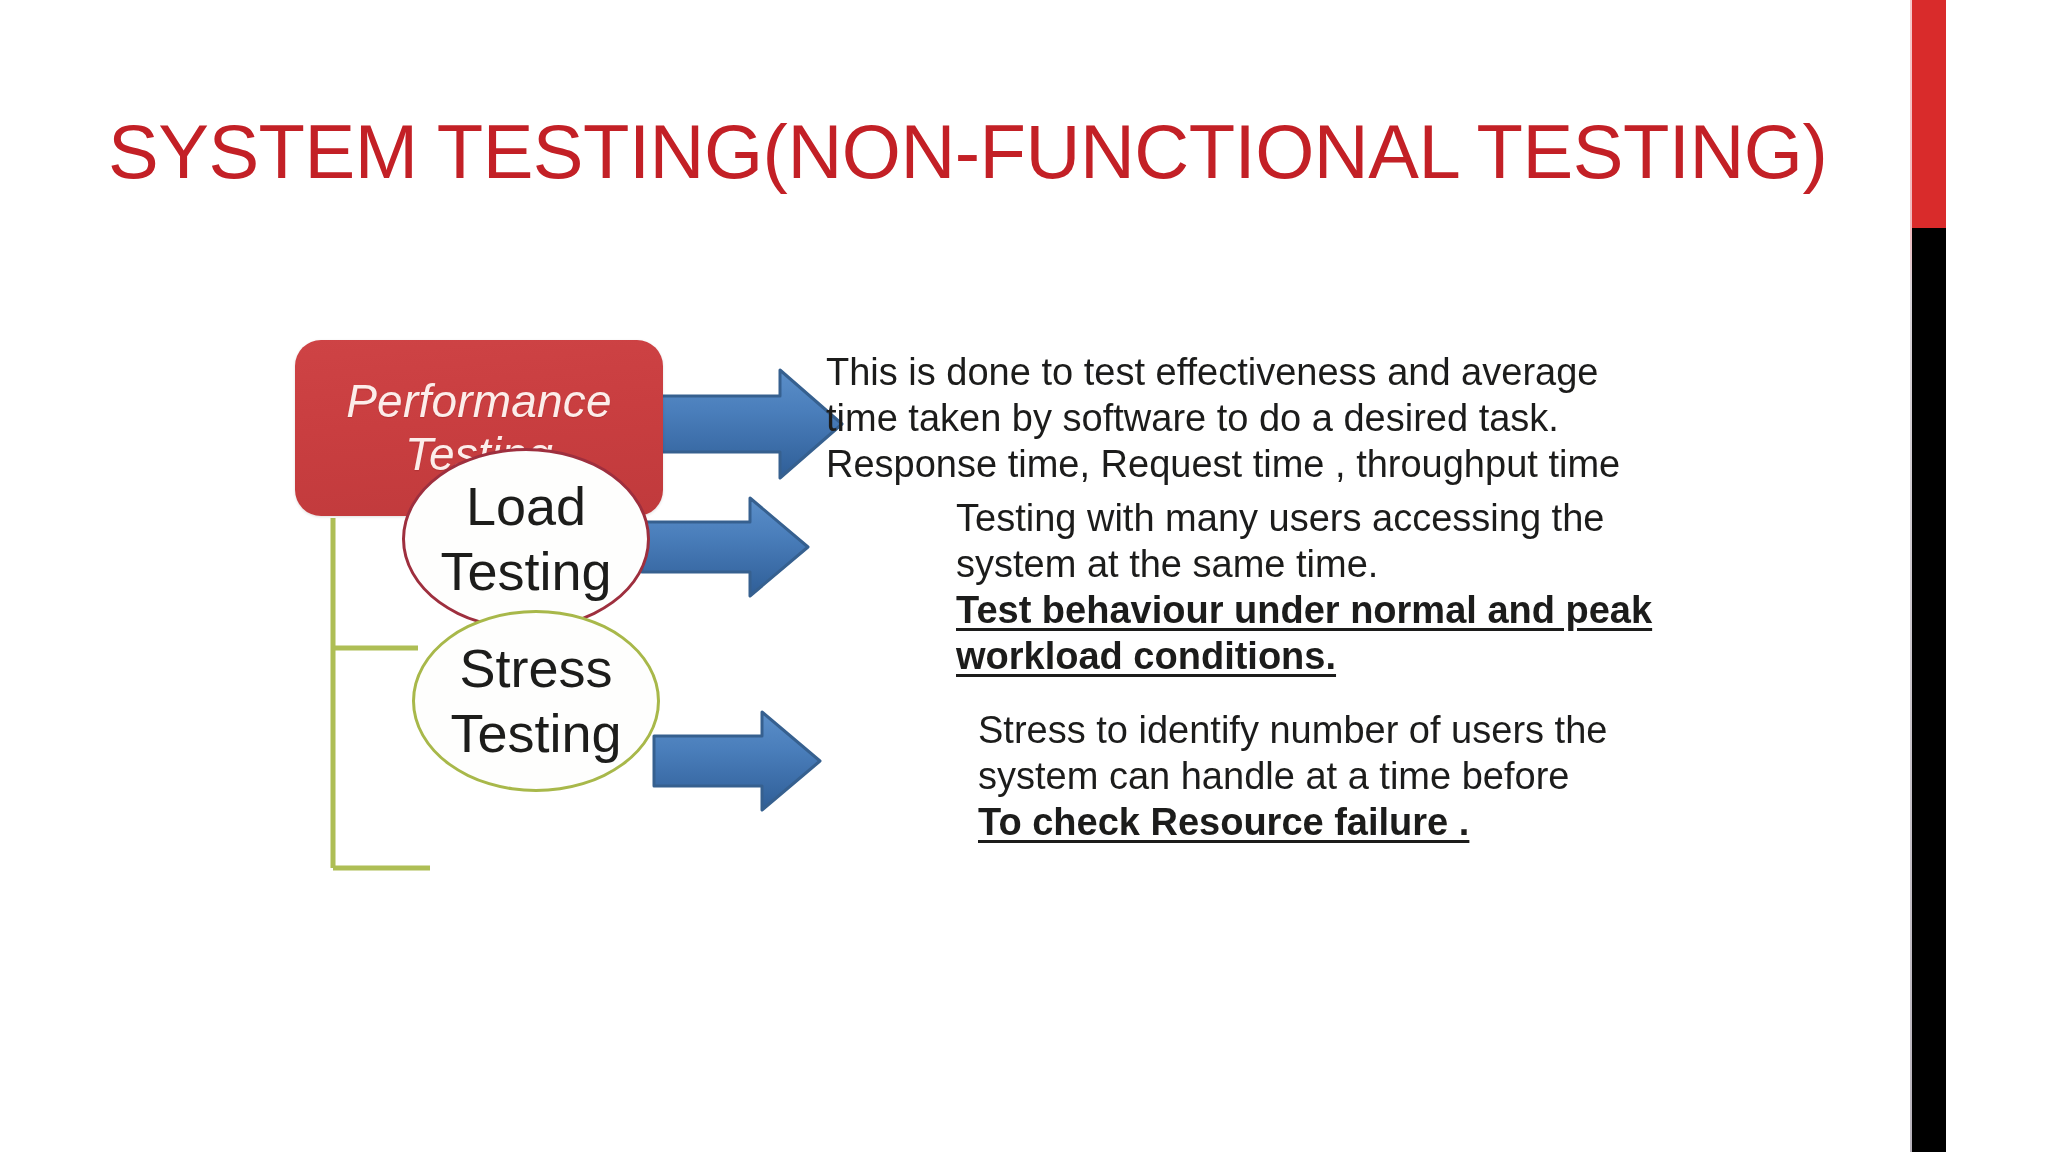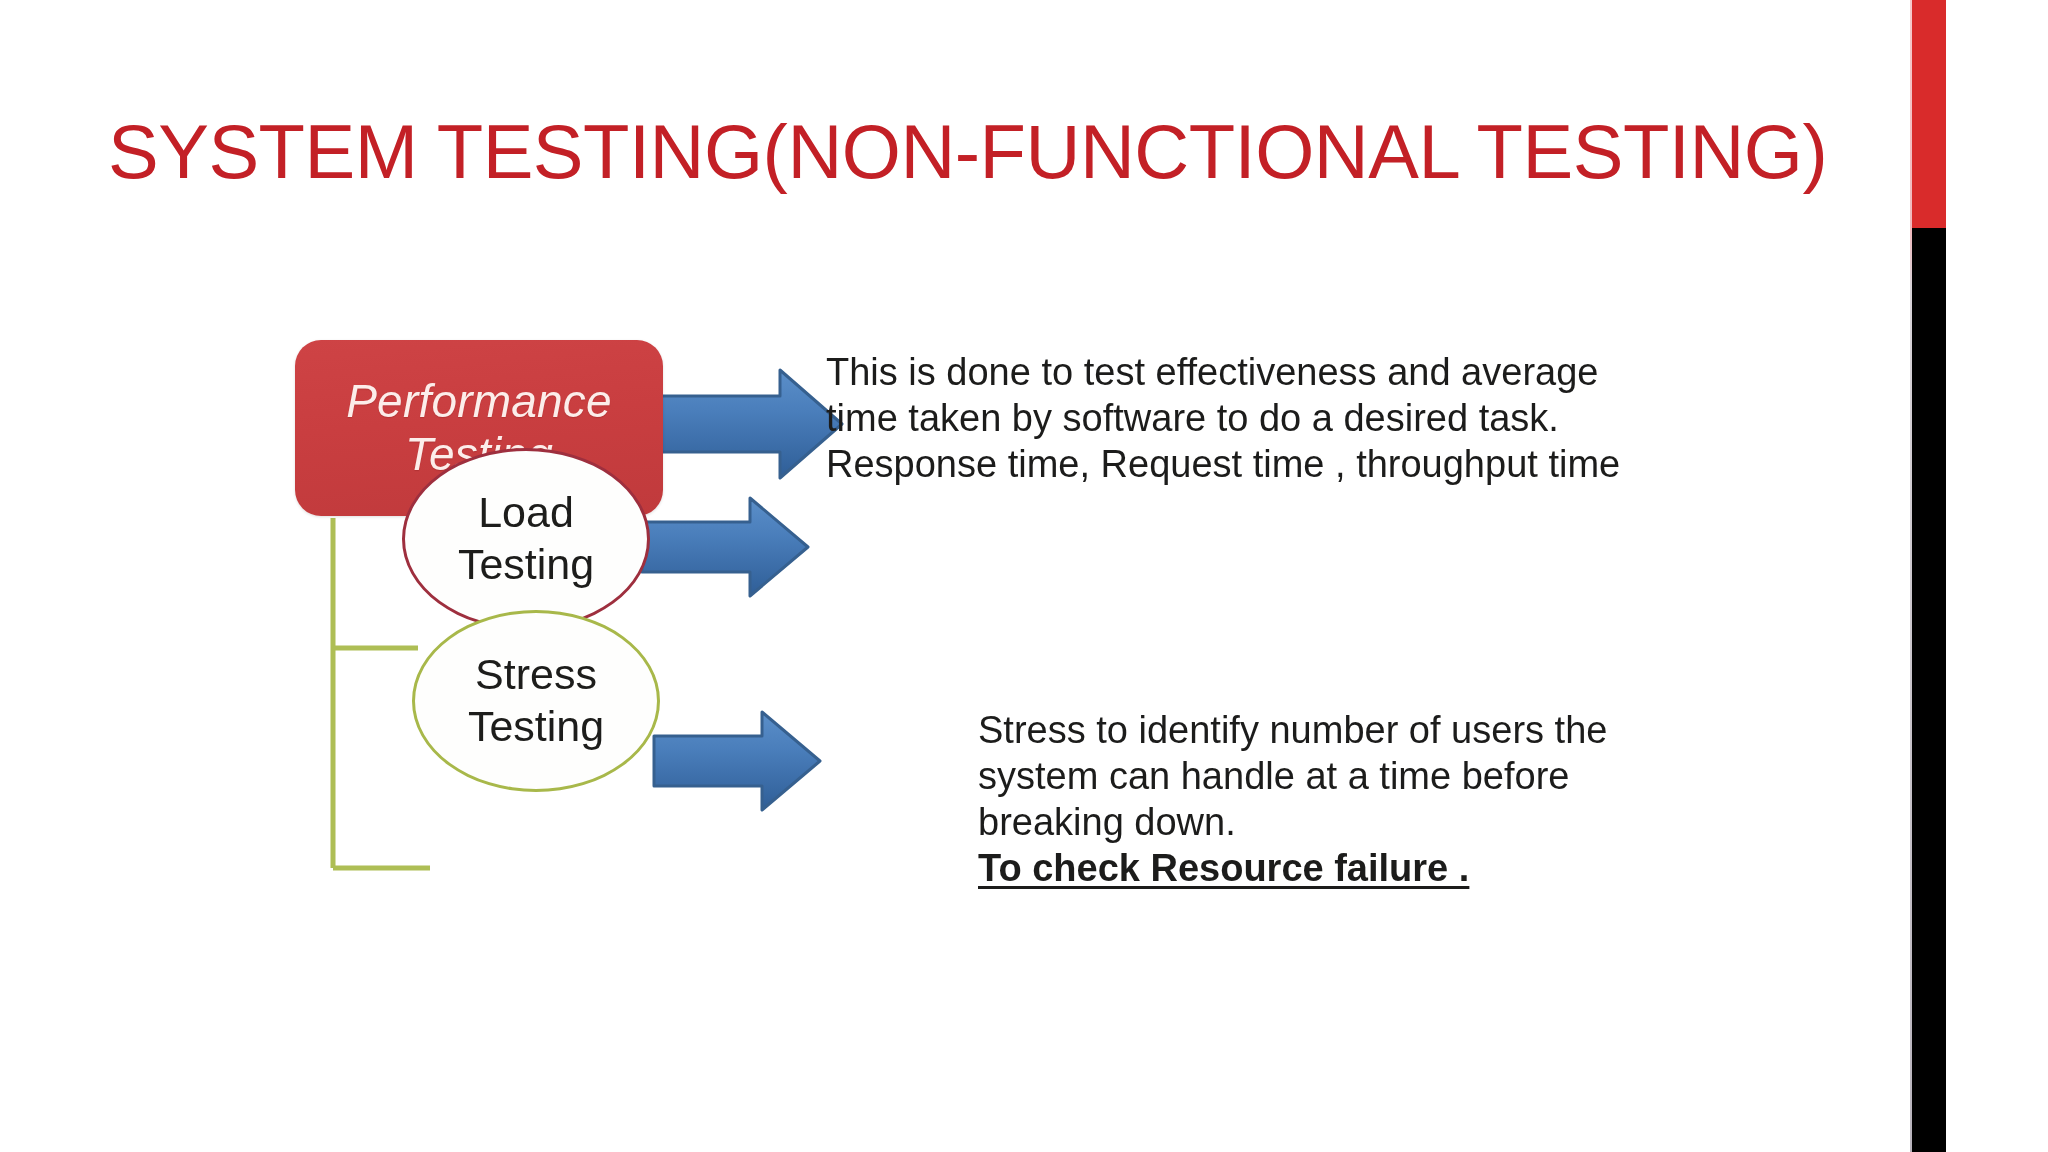--- a/index.html
+++ b/index.html
@@ -127,21 +127,21 @@
   }
   #node-stress {
     left: 162px;
     top: 310px;
     width: 248px;
     height: 182px;
     border: 3px solid #A8B84A;
   }
   .node-ellipse .node-label {
     color: #1D1D1B;
-    font-size: 43px;
+    font-size: 54px;
     line-height: 1.2;
     font-weight: 400;
   }
 
   
   .desc {
     position: absolute;
     color: #1C1C1B;
     font-size: 38px;
     line-height: 1.08;
@@ -221,22 +221,27 @@
         <span>Testing</span>
       </div>
     </div>
 
     <div class="desc" id="desc-performance">
       <p>This is done to test effectiveness and average</p>
       <p>time taken by software to do a desired task.</p>
       <p>Response time, Request time , throughput time</p>
     </div>
 
+    <div class="desc" id="desc-load">
+      <p>Testing with many users accessing the</p>
+      <p>system at the same time.</p>
+      <p class="emph">Test behaviour under normal and peak</p>
+      <p class="emph">workload conditions.</p>
+    </div>
 
     <div class="desc" id="desc-stress">
       <p>Stress to identify number of users the</p>
       <p>system can handle at a time before</p>
-      <p>breaking down.</p>
       <p class="emph">To check Resource failure .</p>
     </div>
 
   </div>
 </div>
 
 </body></html>

